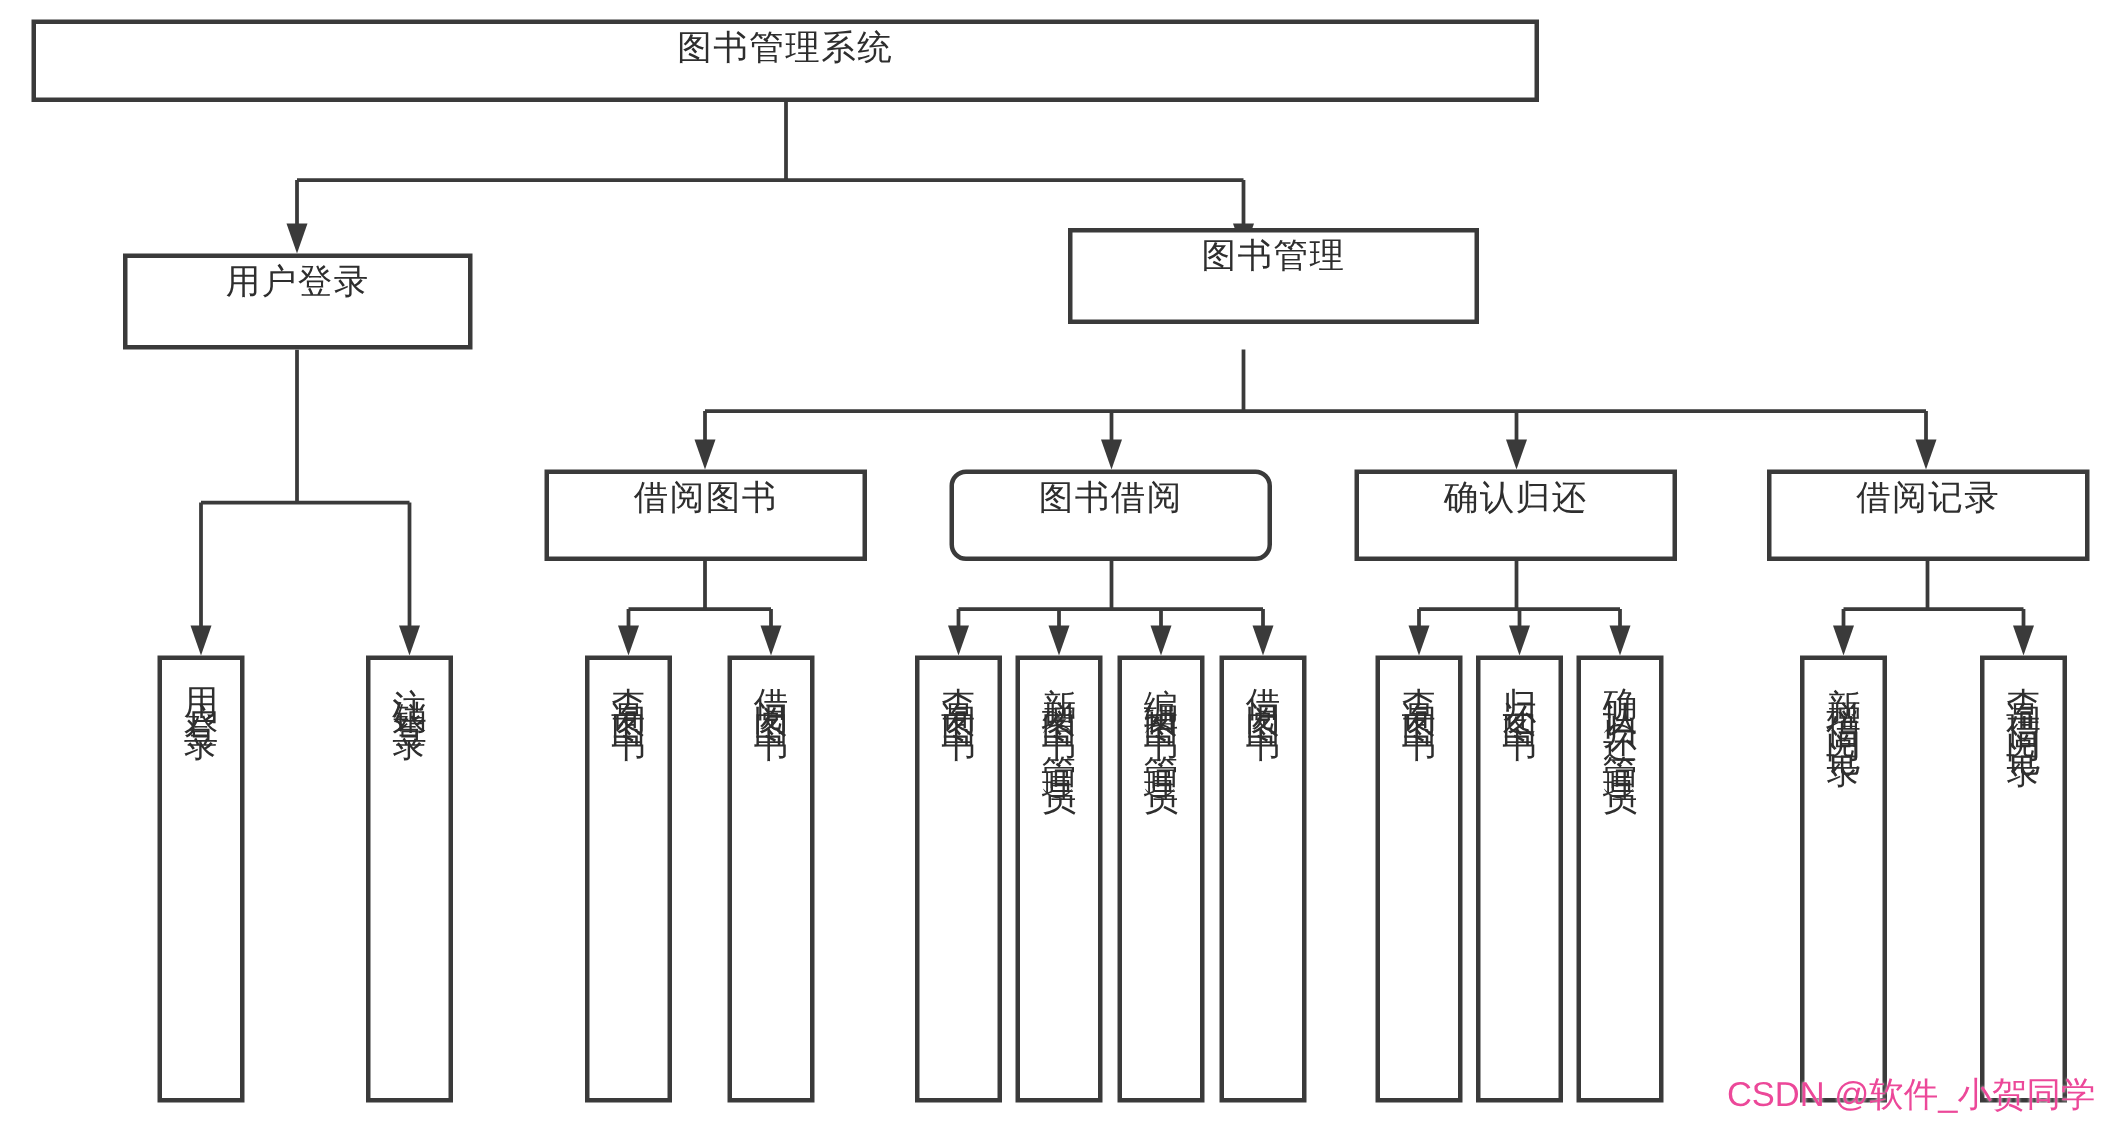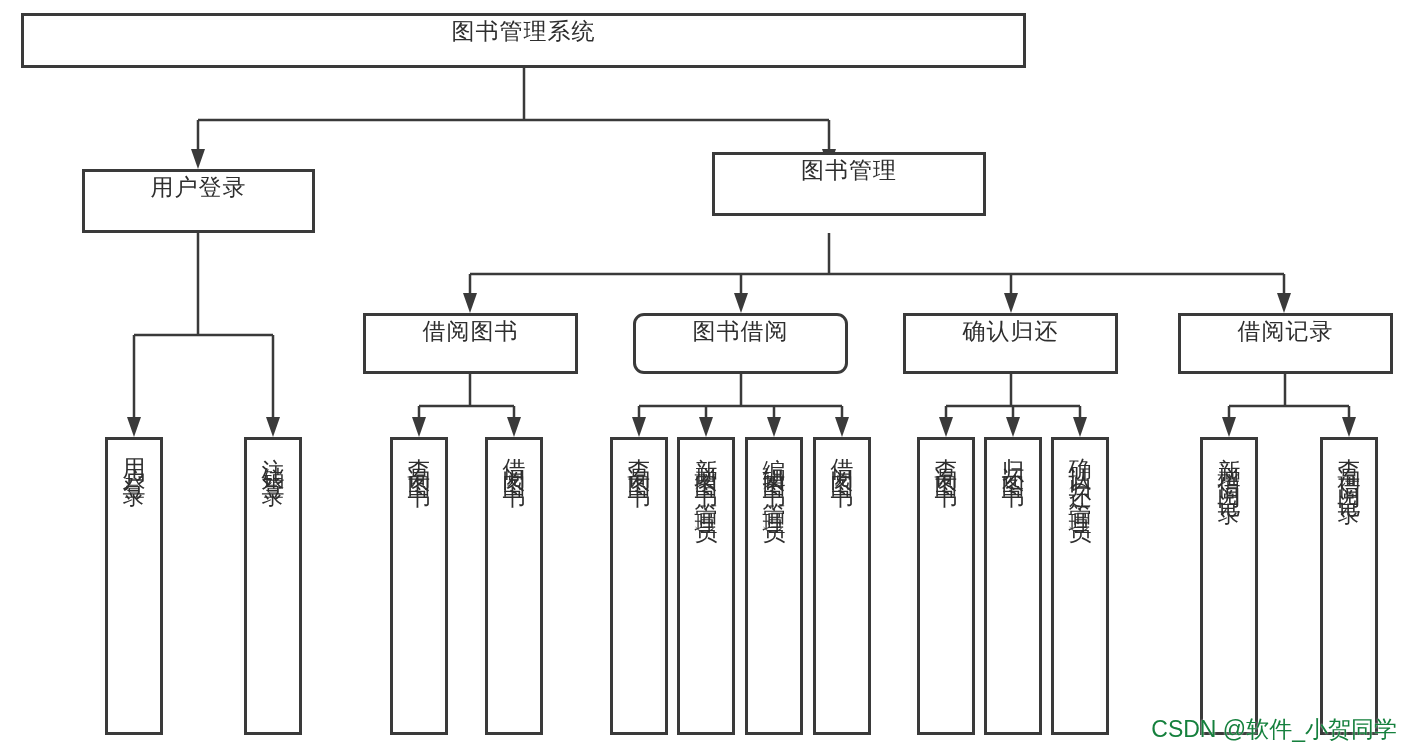--- a/index.html
+++ b/index.html
@@ -29,21 +29,21 @@
   #n-borrow{left:633px;border-radius:11px;}
   #n-current{left:903px;}
   #n-records{left:1178px;}
   
   #lf-login{left:105px;}   #lf-logout{left:244px;}
   #lf-nb-query{left:390px;} #lf-nb-borrow{left:485px;}
   #lf-b-query{left:610px;} #lf-b-add{left:677px;} #lf-b-edit{left:745px;} #lf-b-borrow{left:813px;}
   #lf-c-query{left:917px;} #lf-c-return{left:984px;} #lf-c-confirm{left:1051px;}
   #lf-r-add{left:1200px;}  #lf-r-query{left:1320px;}
   #watermark{
-    position:absolute;right:8px;bottom:2px;font-size:23px;color:#15803d;
+    position:absolute;right:8px;bottom:2px;font-size:23px;color:#ec4899;
     text-shadow:0 0 2px #ffffff;white-space:nowrap;z-index:5;
   }
 </style>
 </head>
 <body>
 
 <div id="canvas">
 
   <svg id="wires" width="1405" height="747" viewBox="0 0 1405 747" xmlns="http://www.w3.org/2000/svg" aria-hidden="true">
     <g stroke="#3a3a3a" stroke-width="2.5" fill="none">

